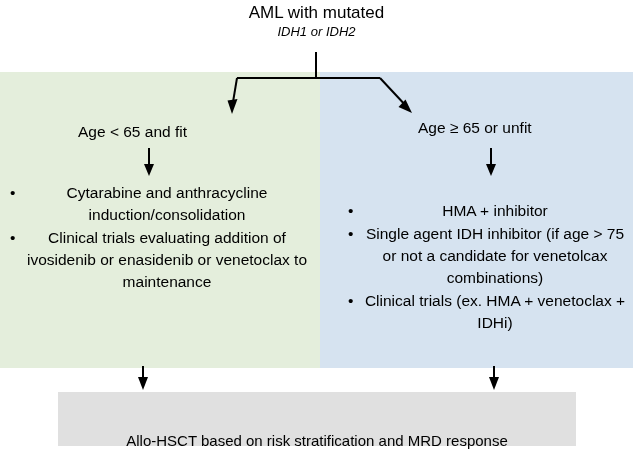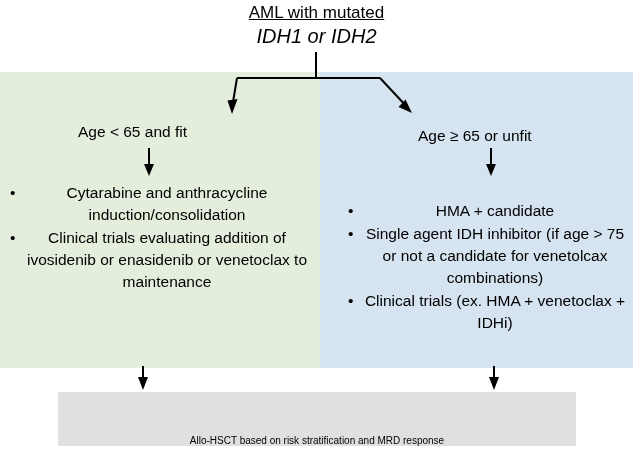--- a/index.html
+++ b/index.html
@@ -26,24 +26,23 @@
     position: absolute;
     top: 2px;
     left: 0;
     width: 633px;
     text-align: center;
     line-height: 1.28;
   }
   .title-line1 {
     font-size: 17px;
     display: block;
-    text-decoration: underline;
   }
   .title-line2 {
-    font-size: 20px;
+    font-size: 13px;
     font-style: italic;
     display: block;
   }
 
   
   .panel {
     position: absolute;
     top: 72px;
     height: 296px;
   }
@@ -64,21 +63,20 @@
     font-size: 15.5px;
     white-space: nowrap;
   }
   .branch-header-left {
     top: 123px;
     left: 78px;
   }
   .branch-header-right {
     top: 119px;
     left: 418px;
-    margin-top: 8px;
   }
 
   
   .bullets {
     position: absolute;
     font-size: 15.5px;
     line-height: 1.42;
   }
   .bullets-left {
     top: 182px;
@@ -113,21 +111,21 @@
     width: 518px;
     height: 54px;
     background: #e0e0e0;
     display: flex;
     flex-direction: column;
     align-items: center;
     justify-content: center;
     line-height: 1.35;
   }
   .bottom-line {
-    font-size: 10px;
+    font-size: 15px;
     text-align: center;
     margin-top: 44px;
   }
 
   
   .arrow-layer {
     position: absolute;
     left: 0;
     top: 0;
     width: 633px;
@@ -183,21 +181,21 @@
     </div>
     <div class="bullet-item">
       <span class="bullet-dot">•</span>
       <span class="bullet-text">Clinical trials evaluating addition of ivosidenib or enasidenib or venetoclax to maintenance</span>
     </div>
   </div>
 
   <div class="bullets bullets-right">
     <div class="bullet-item">
       <span class="bullet-dot">•</span>
-      <span class="bullet-text">HMA + candidate</span>
+      <span class="bullet-text">HMA + inhibitor</span>
     </div>
     <div class="bullet-item">
       <span class="bullet-dot">•</span>
       <span class="bullet-text">Single agent IDH inhibitor (if age &gt; 75 or not a candidate for venetolcax combinations)</span>
     </div>
     <div class="bullet-item">
       <span class="bullet-dot">•</span>
       <span class="bullet-text">Clinical trials (ex. HMA + venetoclax + IDHi)</span>
     </div>
   </div>

